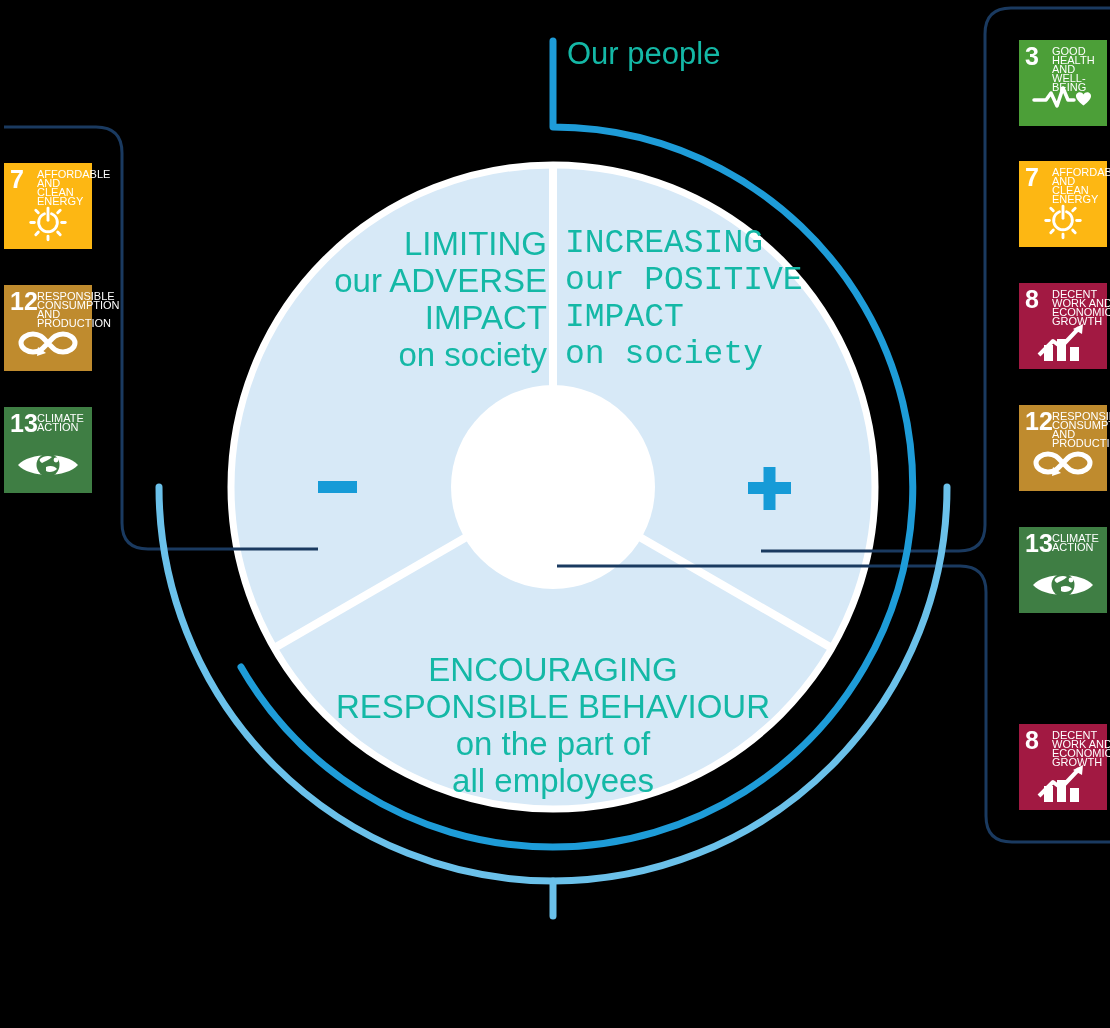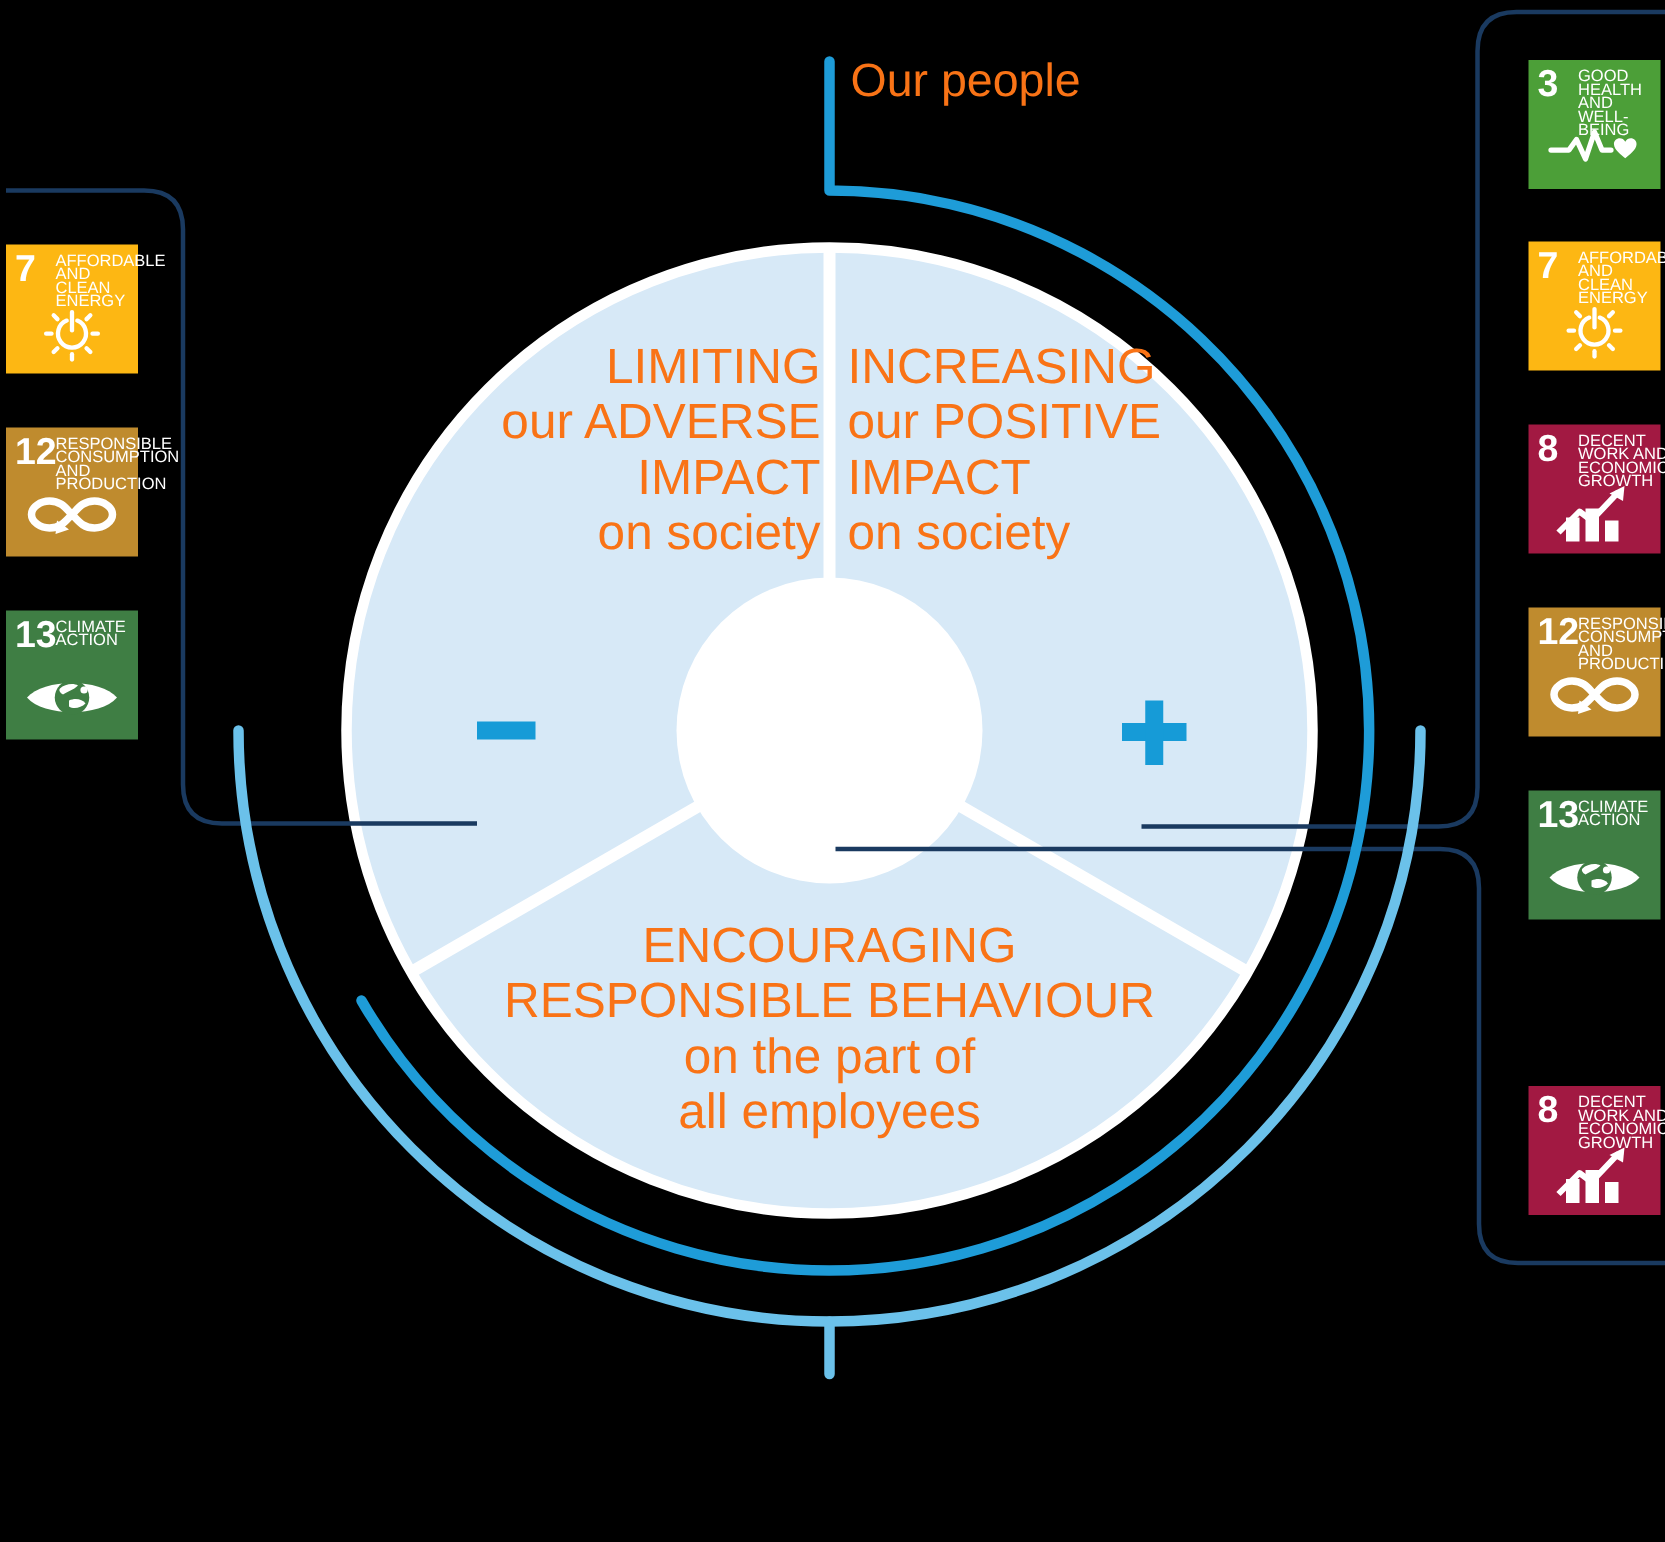--- a/index.html
+++ b/index.html
@@ -1,24 +1,24 @@
 <!DOCTYPE html>
 <html><head>
 <meta charset="utf-8">
 <style>
   html,body{margin:0;padding:0;background:#000;}
   .stage{position:relative;width:1110px;height:1028px;background:#000;overflow:hidden;
          font-family:"Liberation Sans", sans-serif;}
   .layer{position:absolute;left:0;top:0;width:1110px;height:1028px;}
-  .txt{position:absolute;color:#f97316;white-space:pre-line;}
+  .txt{position:absolute;color:#14b8a6;white-space:pre-line;}
   .t-top{left:567px;top:36px;font-size:31px;font-weight:400;}
   .t-sector{font-size:33px;line-height:37px;font-weight:400;}
   .t-left{left:247px;width:300px;top:225px;text-align:right;}
-  .t-right{left:565px;width:320px;top:225px;text-align:left;}
-  .t-bottom{left:303px;width:500px;top:611px;text-align:center;}
+  .t-right{left:565px;width:320px;top:225px;text-align:left;font-family:Liberation Mono, monospace;}
+  .t-bottom{left:303px;width:500px;top:651px;text-align:center;}
   .t-center{left:428px;width:250px;top:446px;text-align:center;font-size:37px;line-height:44px;}
   .t-local{left:303px;width:500px;top:921px;text-align:center;font-size:31px;line-height:37px;}
   .sdg{position:absolute;width:88px;height:86px;}
   .sdg-num{position:absolute;left:6px;top:3px;color:#fff;font-weight:bold;font-size:25px;line-height:26px;}
   .sdg-title{position:absolute;left:33px;top:7px;color:#fff;font-weight:normal;font-size:11px;line-height:9px;
              white-space:pre-line;letter-spacing:0px;}
   .sdg-glyph{position:absolute;left:50%;transform:translateX(-50%);bottom:5px;width:64px;height:46px;}
   .hidden-defs{position:absolute;width:0;height:0;overflow:hidden;}
 </style>
 </head>

